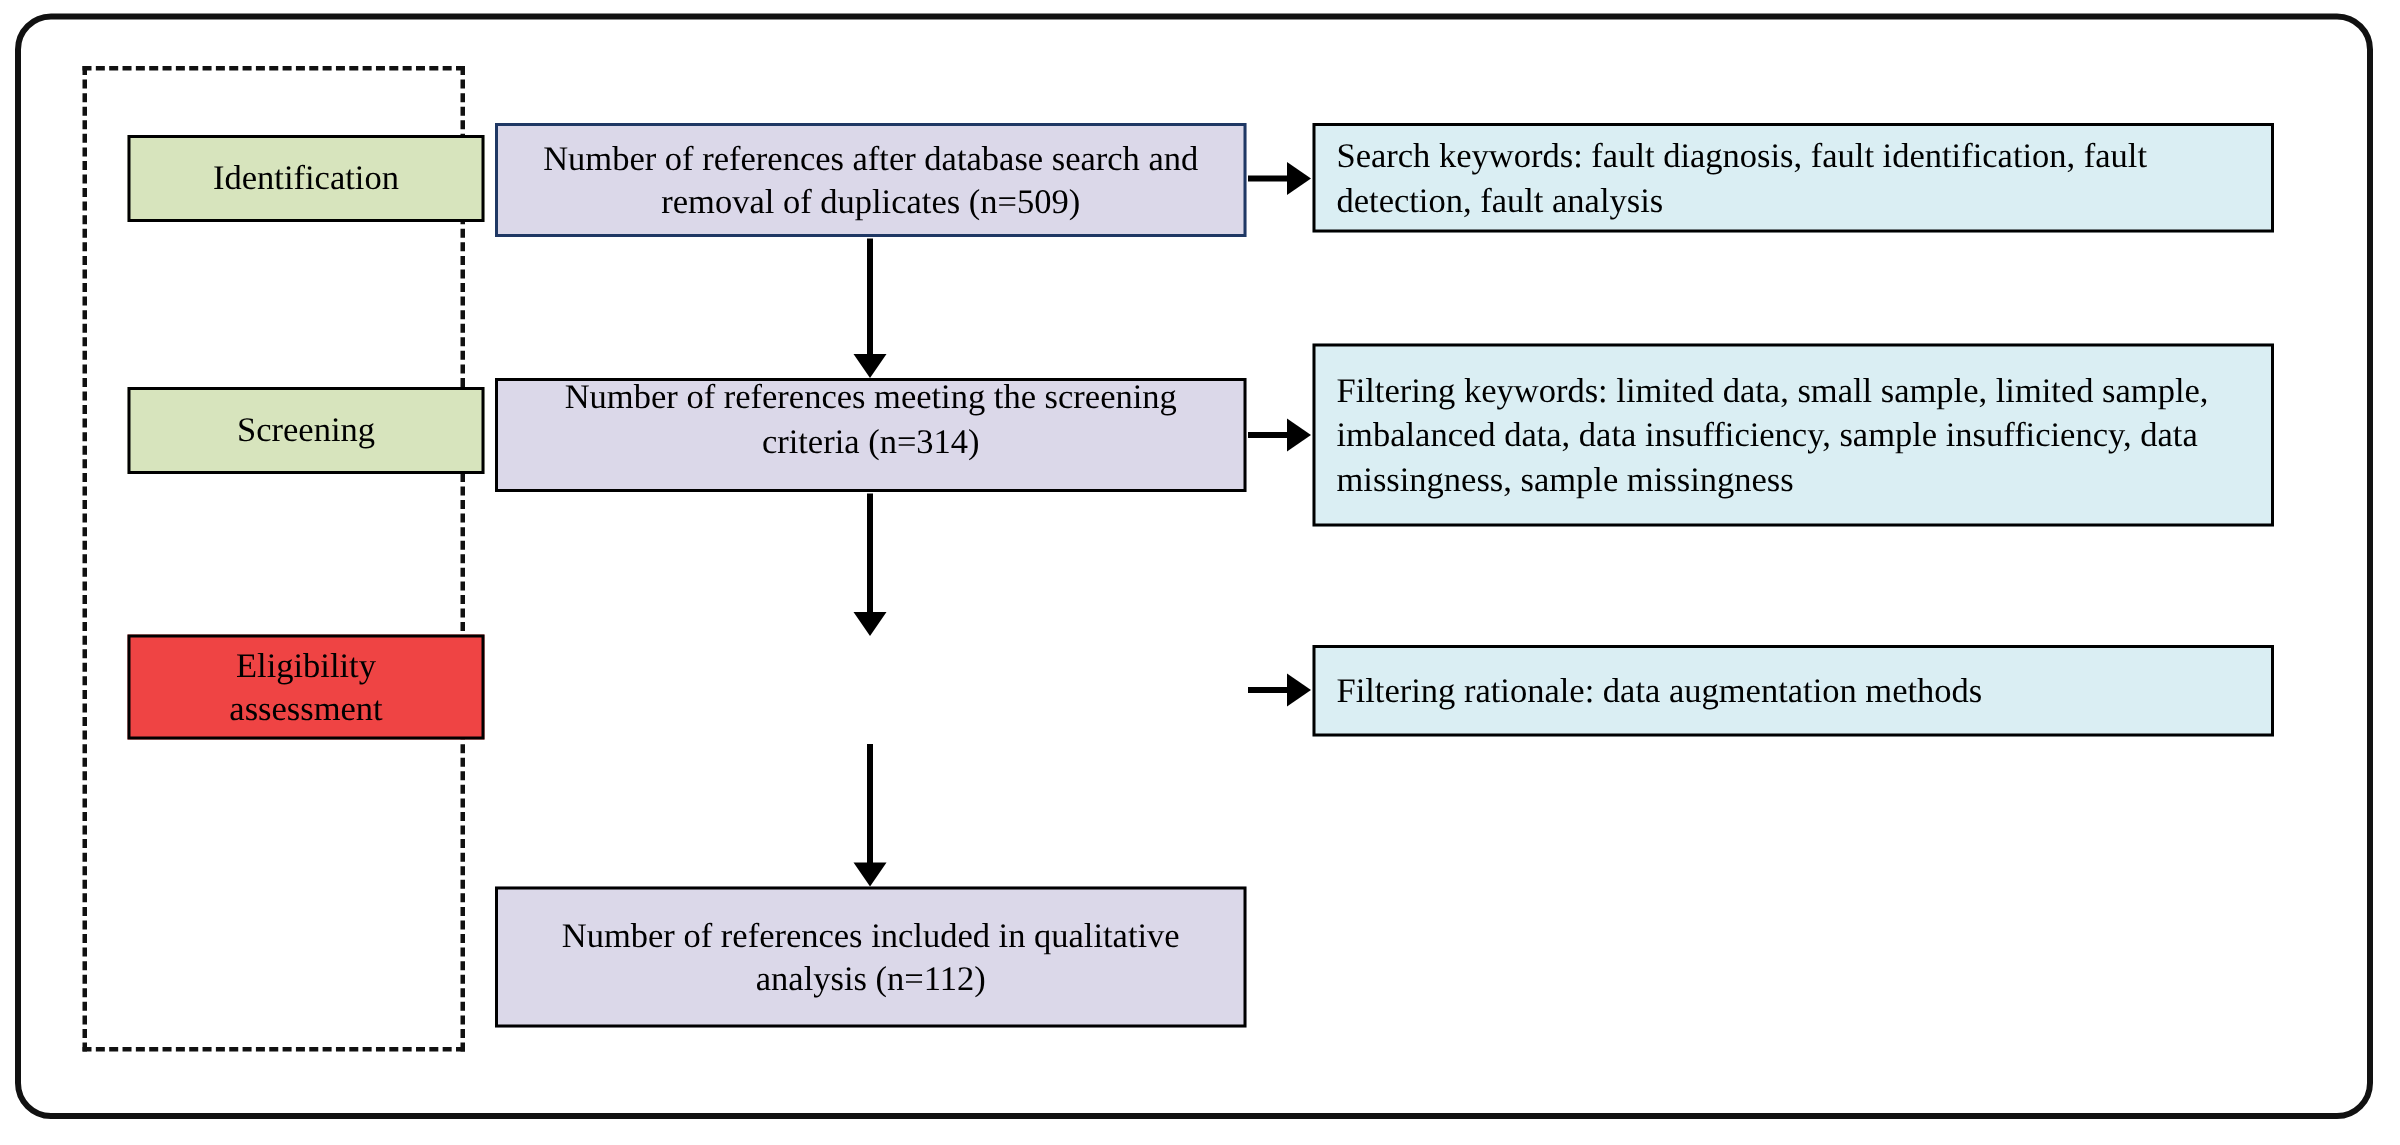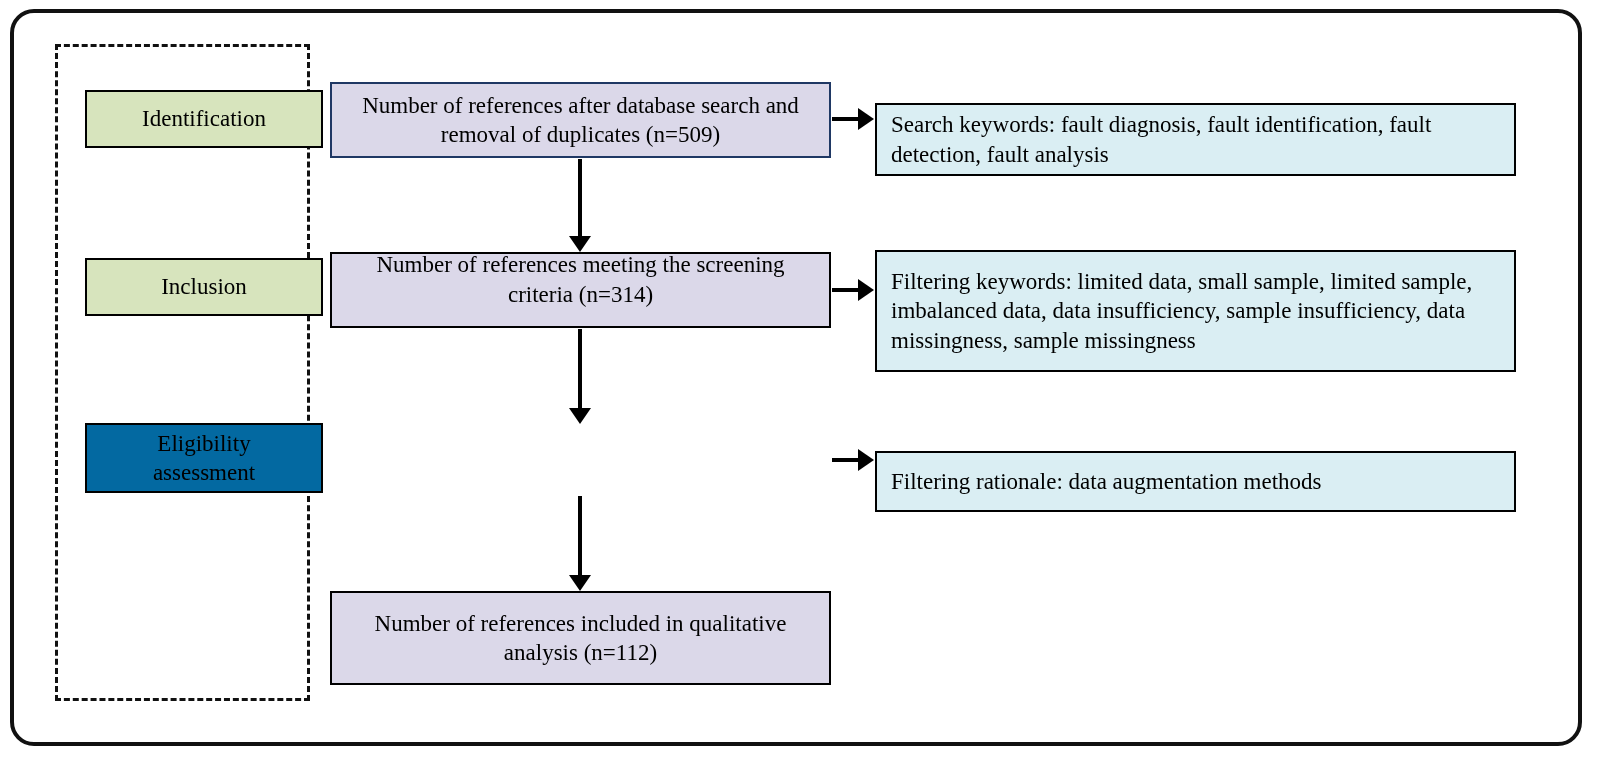--- a/index.html
+++ b/index.html
@@ -50,44 +50,43 @@
     left: 330px;
     width: 501px;
     padding: 17px 18px;
   }
   .note-box {
     left: 875px;
     width: 641px;
     justify-content: flex-start;
     text-align: left;
     padding: 6px 14px;
-    margin-top: 21px;
   }
   #arrow-layer {
     position: absolute;
     left: 0; top: 0;
     pointer-events: none;
   }
 </style>
 </head>
 <body>
 
 <div id="canvas">
 
   <div class="outer-frame"></div>
 
   <div class="stage-group"></div>
 
   <div class="box stage-box" style="top:90px; height:58px; background:#d7e4bd;">
     <span>Identification</span>
   </div>
   <div class="box stage-box" style="top:258px; height:58px; background:#d7e4bd;">
-    <span>Inclusion</span>
+    <span>Screening</span>
   </div>
-  <div class="box stage-box" style="top:423px; height:70px; background:#0369a1; padding:2px 24px;">
+  <div class="box stage-box" style="top:423px; height:70px; background:#ef4444; padding:2px 24px;">
     <span>Eligibility assessment</span>
   </div>
 
   <div class="box flow-box" style="top:82px; height:76px; background:#dbd8e9; border-color:#1f3864;">
     <span>Number of references after database search and removal of duplicates (n=509)</span>
   </div>
   <div class="box flow-box" style="top:252px; height:76px; background:#dbd8e9;align-items:flex-end;">
     <span>Number of references meeting the screening criteria (n=314)</span>
   </div>
   <div class="box flow-box" style="top:591px; height:94px; background:#dbd8e9;">

